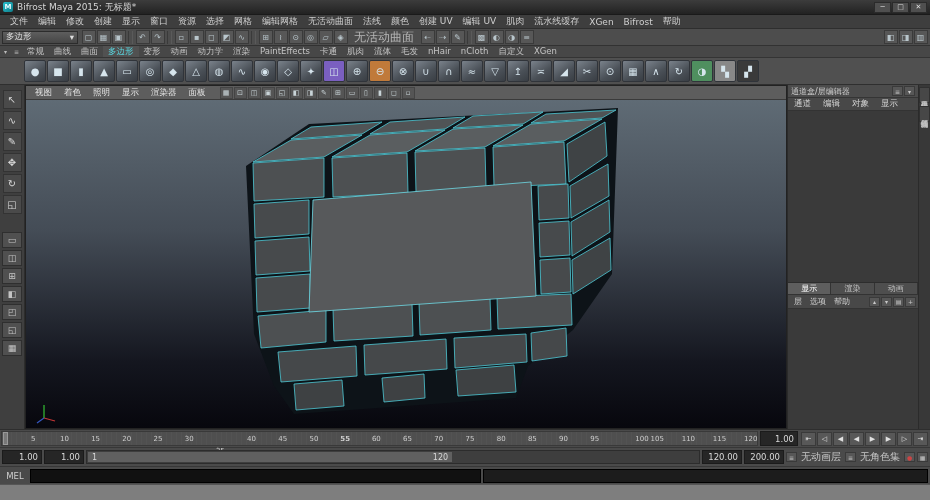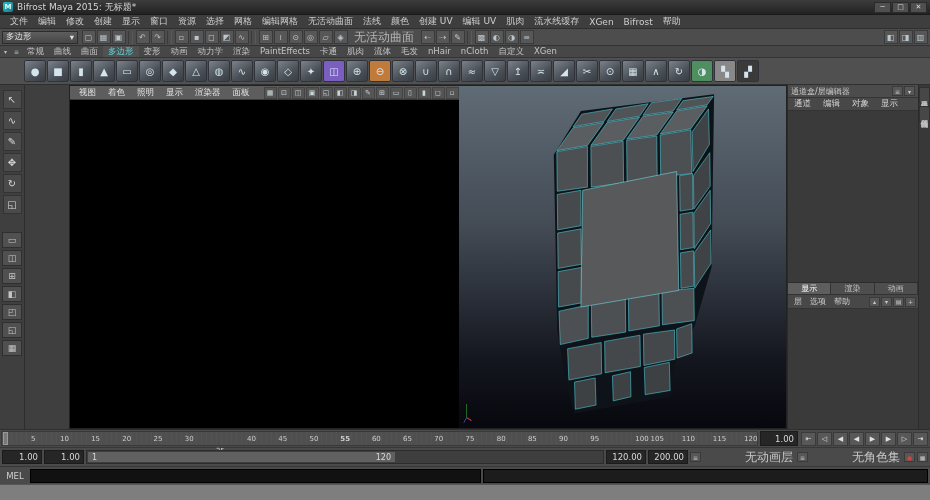--- a/index.html
+++ b/index.html
@@ -52,21 +52,21 @@
   .main { height:344px; display:flex; position:relative; background:#3f3f3f; }
 
   .toolbox { width:25px; background:#3f3f3f; display:flex; flex-direction:column;
     align-items:center; padding-top:5px; gap:2px; border-right:1px solid #2d2d2d; }
   .tool-icon { width:19px; height:19px; background:#4a4a4a; border:1px solid #333;
     display:flex; align-items:center; justify-content:center; font-size:10px; color:#d8d8d8; }
   .layout-group { margin-top:16px; display:flex; flex-direction:column; gap:2px; align-items:center; }
   .layout-btn { width:20px; height:16px; background:#505050; border:1px solid #2f2f2f;
     display:flex; align-items:center; justify-content:center; font-size:9px; color:#c4c4c4; }
 
-  .viewport { flex:1; display:flex; flex-direction:row; border:1px solid #222; background:#000;margin-left:44px; }
+  .viewport { flex:1; display:flex; flex-direction:column; border:1px solid #222; background:#000; }
   .vp-menubar { height:14px; background:#5d5d5d; display:flex; align-items:center;
     padding-left:3px; border-bottom:1px solid #3a3a3a; }
   .vp-menu-item { padding:0 6px; font-size:8.5px; color:#e2e2e2; white-space:nowrap; }
   .vp-icons { display:flex; gap:1px; margin-left:8px; }
   .vp-icon { width:13px; height:12px; background:#555; border:1px solid #444;
     display:inline-flex; align-items:center; justify-content:center; font-size:7px; color:#c9d4d8; }
   .vp-canvas { flex:1; position:relative; }
   .vp-canvas svg { position:absolute; inset:0; width:100%; height:100%; }
 
   
@@ -113,21 +113,21 @@
   
   .range-slider { height:19px; background:#4a4a4a; display:flex; align-items:center;
     gap:2px; padding:0 2px; border-top:1px solid #373737; }
   .rs-field { width:40px; height:14px; background:#262626; border:1px solid #1b1b1b;
     color:#d8d8d8; display:flex; align-items:center; justify-content:flex-end;
     padding-right:3px; font-size:8.5px; }
   .rs-track { flex:1; height:14px; background:#3e3e3e; border:1px solid #2c2c2c; position:relative; }
   .rs-bar { position:absolute; left:1px; top:1px; bottom:1px; width:59.5%; background:#606060;
     display:flex; align-items:center; justify-content:space-between; padding:0 4px;
     font-size:8px; color:#d8d8d8; }
-  .rs-label { font-size:12px; color:#c8c8c8; white-space:nowrap; padding:0 2px;margin-left:40px; }
+  .rs-label { font-size:10px; color:#c8c8c8; white-space:nowrap; padding:0 2px; }
   .autokey { color:#cc4444; }
 
   
   .command-line { height:18px; background:#4a4a4a; display:flex; align-items:center;
     gap:2px; padding:0 2px; border-top:1px solid #373737; }
   .cl-label { width:26px; text-align:center; font-size:8.5px; color:#cfcfcf; }
   .cl-input { flex:1; height:14px; background:#111; border:1px solid #000; }
   .cl-output { width:445px; height:14px; background:#1c1c1c; border:1px solid #000; }
 
   

